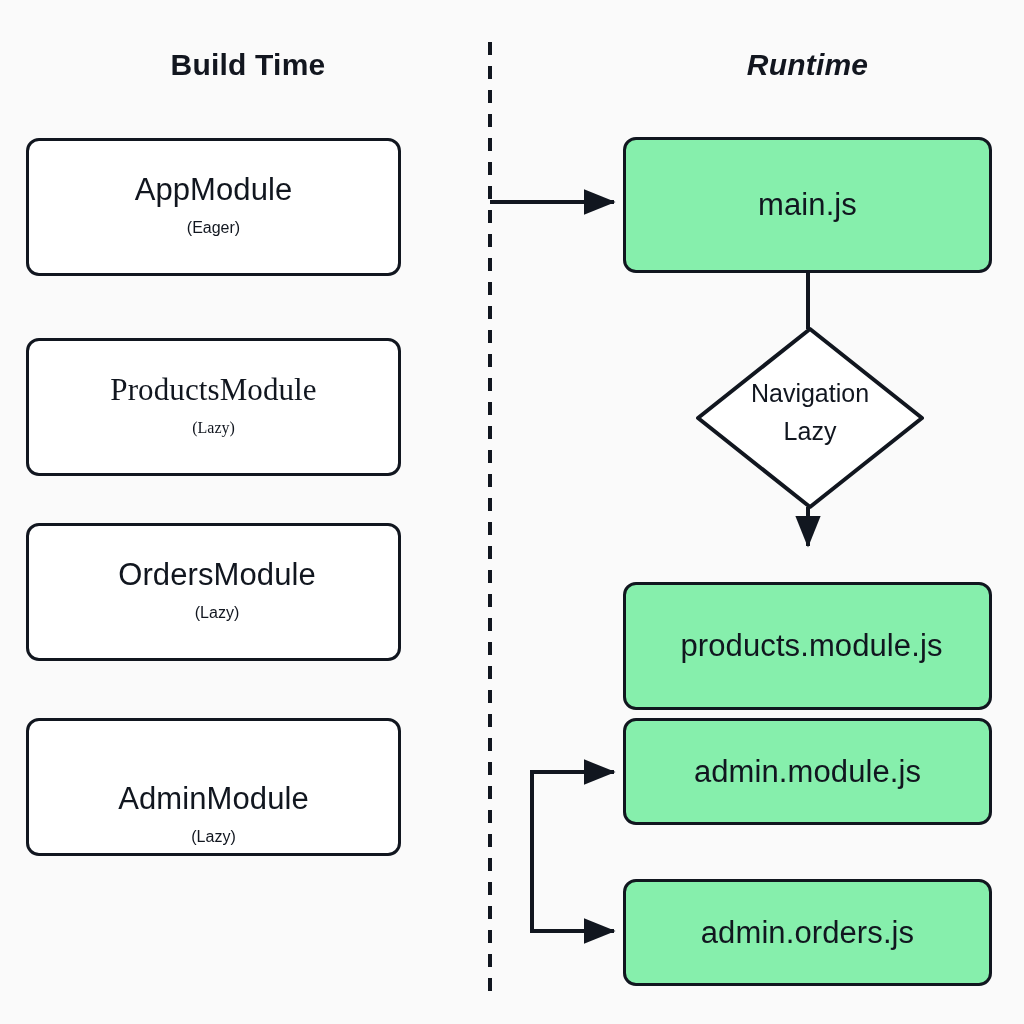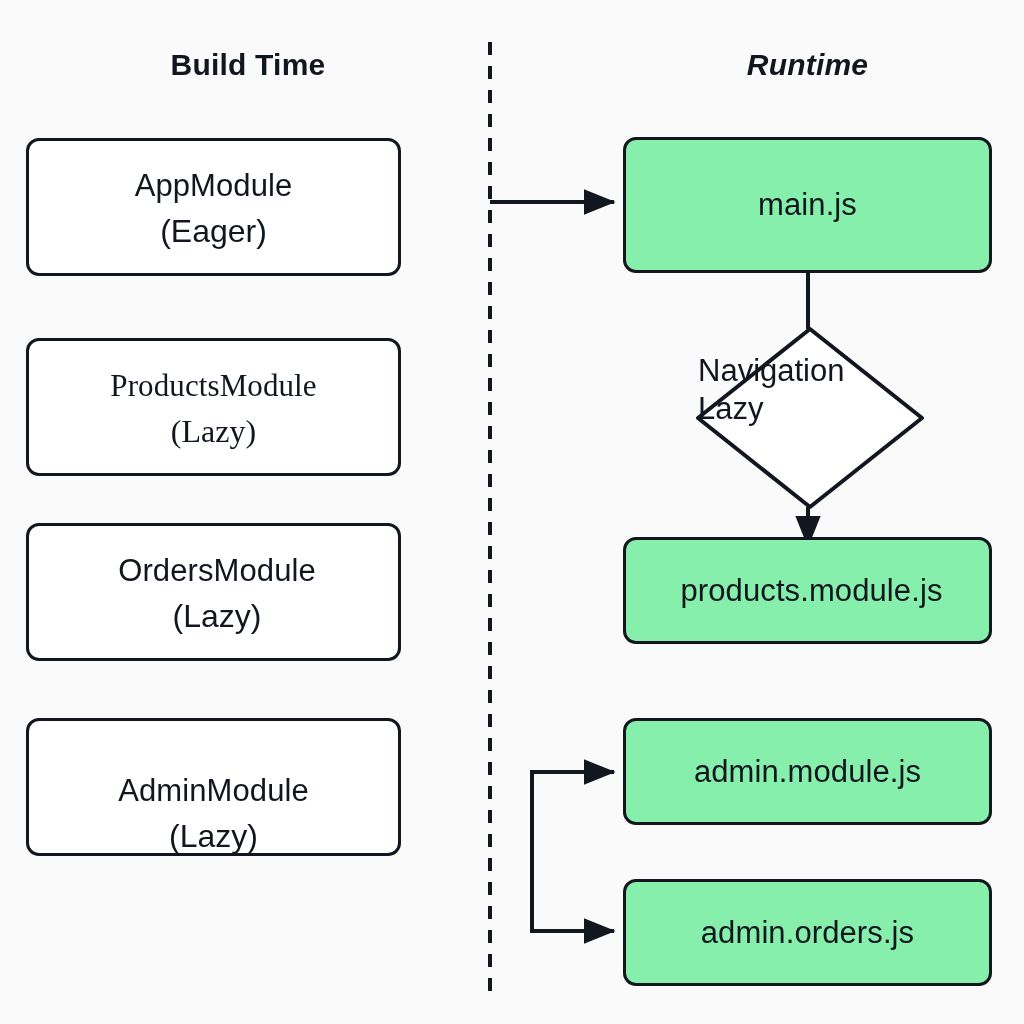--- a/index.html
+++ b/index.html
@@ -58,59 +58,58 @@
     align-items: center;
     justify-content: center;
     text-align: center;
     color: #11161f;
   }
   .node-build {
     background: #ffffff;
     left: 26px;
     width: 375px;
     height: 138px;
-    gap: 8px;
   }
   .node-build .node-title {
     font-size: 31px;
     line-height: 38px;
     letter-spacing: 0.1px;
   }
   .node-build .node-sub {
-    font-size: 32px;
+    font-size: 16px;
     line-height: 33px;
     margin-top: 2px;
   }
   .node-rt {
     background: #86efac;
     left: 623px;
     width: 369px;
   }
   .node-rt .node-title {
     font-size: 31px;
     line-height: 38px;
     letter-spacing: 0.1px;
   }
   #node-appmodule   { top: 138px; }
   #node-products    { top: 338px; font-family: Liberation Serif, serif; }
   #node-orders      { top: 523px; padding-left: 7px; }
   #node-admin       { top: 718px; justify-content: flex-end; }
 
   #node-mainjs      { top: 137px; height: 136px; }
-  #node-productsjs  { top: 537px; height: 107px; padding-left: 8px; }
+  #node-productsjs  { top: 582px; height: 128px; padding-left: 8px; }
   #node-ordersjs    { top: 718px; height: 107px; }
   #node-adminjs     { top: 879px; height: 107px; }
 
   .diamond-label {
     position: absolute;
     left: 698px;
-    top: 352px;
+    top: 374px;
     width: 224px;
-    text-align: left;
-    font-size: 31px;
+    text-align: center;
+    font-size: 25px;
     line-height: 38px;
     color: #11161f;
   }
   .diamond-label span { display: block; }
 </style>
 </head>
 <body>
 
 <div id="stage">
 

